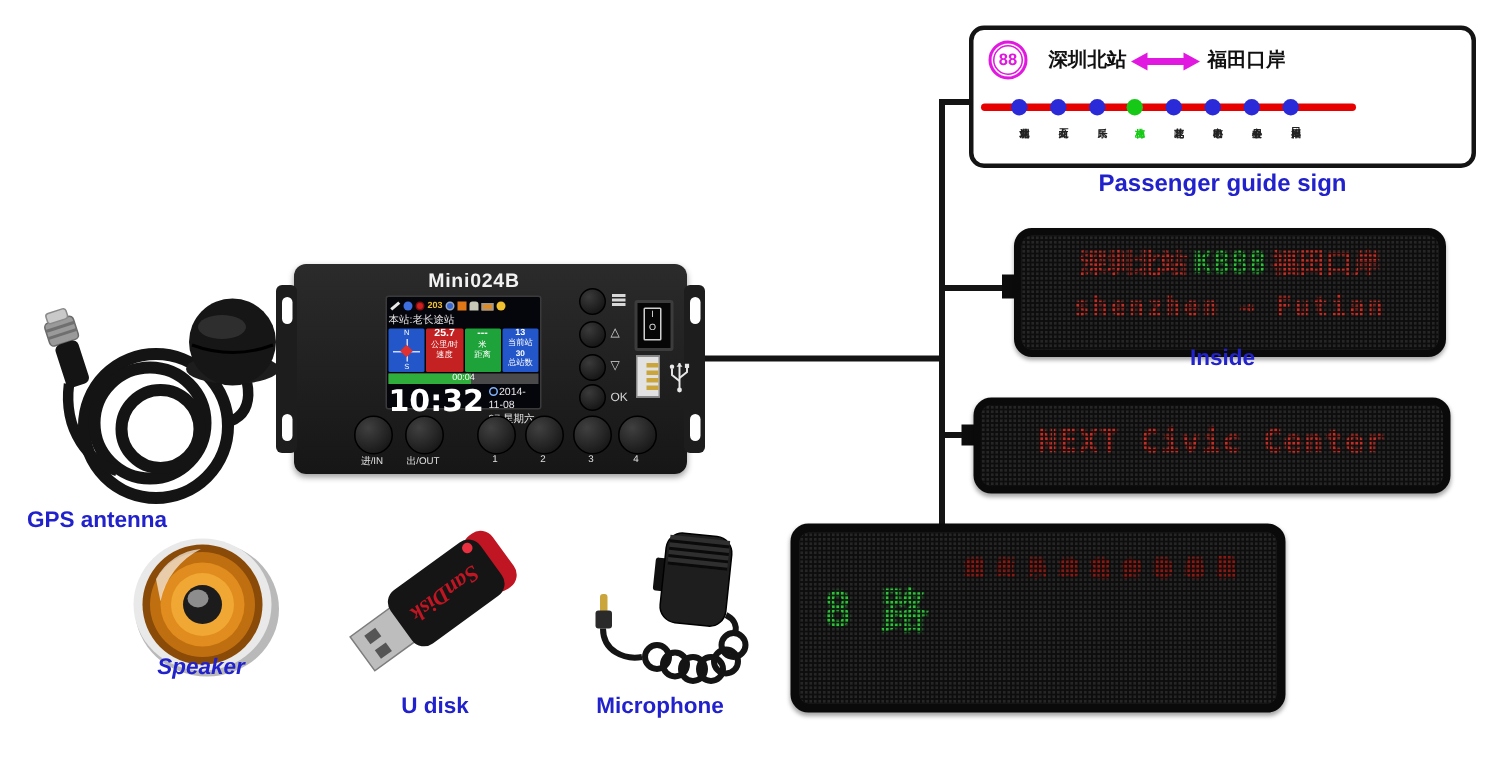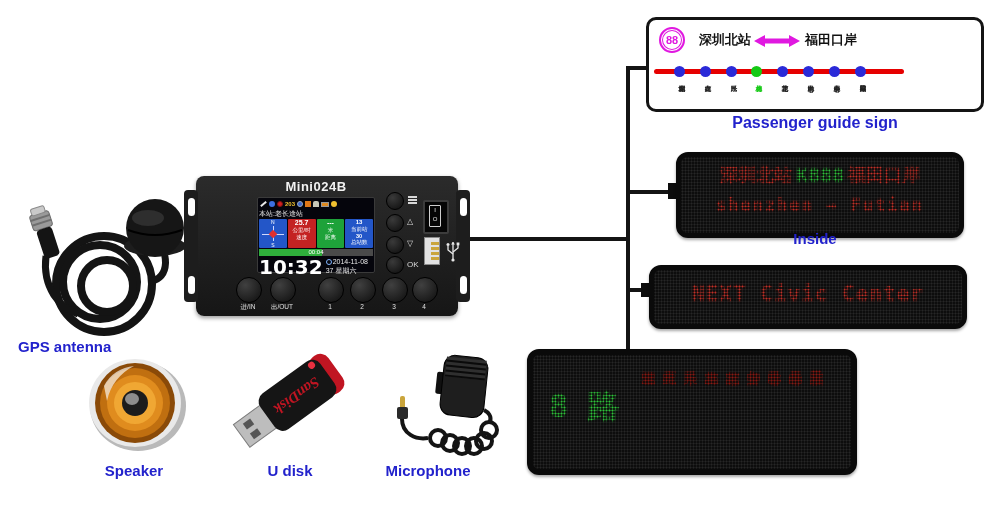--- a/index.html
+++ b/index.html
@@ -8,21 +8,21 @@
   .blue-label{color:#2222cc;font-weight:bold;font-size:15px;text-align:center;}
 
   
   .wire{position:absolute;background:#141414;}
 
   
   #device{left:196px;top:176px;width:262px;height:140px;background:linear-gradient(180deg,#2b2b2b,#161616);border-radius:8px;box-shadow:0 2px 4px rgba(0,0,0,.4);}
   .flange{position:absolute;width:14px;height:112px;top:14px;background:#1d1d1d;border-radius:4px;}
   .flange .slot{position:absolute;left:4px;width:7px;height:18px;background:#ffffff;border-radius:4px;}
   #device-title{left:60px;top:3px;width:120px;text-align:center;color:#f2f2f2;font-weight:bold;font-size:13px;letter-spacing:.5px;}
-  #screen{left:61px;top:21px;width:118px;height:76px;background:#05050c;border:1px solid #3a3a3a;border-radius:2px;padding:1px;box-sizing:border-box;}
+  #screen{left:61px;top:21px;width:104px;height:76px;background:#05050c;border:1px solid #3a3a3a;border-radius:2px;padding:1px;box-sizing:border-box;}
   .statusbar{height:10px;display:flex;align-items:center;gap:2px;padding:0 1px;}
   .sicon{display:inline-block;}
   .pencil{width:7px;height:2px;background:#e8e8e8;transform:rotate(-40deg);}
   .globe{width:6px;height:6px;border-radius:50%;background:#3d6fe0;}
   .rec{width:6px;height:6px;border-radius:50%;background:#d02020;border:1px solid #801010;box-sizing:border-box;}
   .gpsnum{color:#f2c330;font-size:6px;font-weight:bold;line-height:1;}
   .clockdot{width:6px;height:6px;border-radius:50%;background:#3a66d0;border:1px solid #9ab;box-sizing:border-box;}
   .sched{width:6px;height:6px;background:#e07818;}
   .driver{width:6px;height:6px;background:#c8c8b8;border-radius:2px 2px 0 0;}
   .batt{width:8px;height:5px;background:#e08a20;border:1px solid #999;box-sizing:border-box;}
@@ -230,21 +230,21 @@
     <ellipse cx="54" cy="50" rx="48" ry="45" fill="#b9b9b9"></ellipse>
     <ellipse cx="51" cy="47" rx="46" ry="44" fill="#e9e9e9"></ellipse>
     <circle cx="51" cy="47" r="40" fill="#8a4a08"></circle>
     <circle cx="51" cy="47" r="35" fill="#c06f10"></circle>
     <circle cx="51" cy="47" r="28" fill="#e08c1e"></circle>
     <circle cx="51" cy="47" r="21" fill="#f0a733"></circle>
     <path d="M20,30 A37,37 0 0 1 50,10 A50,50 0 0 0 23,45 Z" fill="#ffffff" opacity="0.65"></path>
     <circle cx="51" cy="47" r="13" fill="#1c1c1c"></circle>
     <ellipse cx="48" cy="43" rx="7" ry="6" fill="#8d8d8d"></ellipse>
   </svg>
-  <div class="abs blue-label" style="left:74px;top:462px;width:120px;">Speaker</div>
+  <div class="abs blue-label" style="left:74px;top:436px;width:120px;font-style:italic;">Speaker</div>
 
   <svg class="abs" style="left:224px;top:344px;" width="134" height="112" viewBox="0 0 134 112">
     <g transform="rotate(-36 67 56)">
       <rect x="6" y="42" width="36" height="28" fill="#bdbdbd" stroke="#7d7d7d"></rect>
       <rect x="14" y="47" width="9" height="7" fill="#555"></rect>
       <rect x="14" y="59" width="9" height="7" fill="#555"></rect>
       <rect x="100" y="34" width="22" height="44" rx="10" fill="#c01522"></rect>
       <rect x="38" y="34" width="74" height="44" rx="10" fill="#151515"></rect>
       <circle cx="104" cy="40" r="3.5" fill="#e83040"></circle>
       <text x="74" y="61" text-anchor="middle" transform="rotate(180 74 56)" font-family="Liberation Serif, serif" font-style="italic" font-weight="bold" font-size="15" fill="#c01522">SanDisk</text>
@@ -270,21 +270,21 @@
     <g fill="none" stroke="#141414" stroke-width="4">
       <circle cx="52" cy="88" r="8"></circle>
       <circle cx="64" cy="93" r="8"></circle>
       <circle cx="76" cy="96" r="8"></circle>
       <circle cx="88" cy="96" r="8"></circle>
       <circle cx="98" cy="91" r="8"></circle>
       <circle cx="103" cy="80" r="8"></circle>
       <path d="M104,72 C106,66 102,62 98,60"></path>
     </g>
   </svg>
-  <div class="abs blue-label" style="left:368px;top:462px;width:120px;">Microphone</div>
+  <div class="abs blue-label" style="left:380px;top:462px;width:120px;">Microphone</div>
 
   <div id="sign" class="abs">
     <div id="sign-badge" class="abs">88</div>
     <div class="abs sign-endpoint" style="left:50px;">深圳北站</div>
     <svg class="abs" style="left:104px;top:14px;" width="48" height="14" viewBox="0 0 48 14">
       <path d="M1,7 L12,1 L12,4.6 L36,4.6 L36,1 L47,7 L36,13 L36,9.4 L12,9.4 L12,13 Z" fill="#e018e0"></path>
     </svg>
     <div class="abs sign-endpoint" style="left:156px;">福田口岸</div>
     <div id="route-line" class="abs"></div>
 

